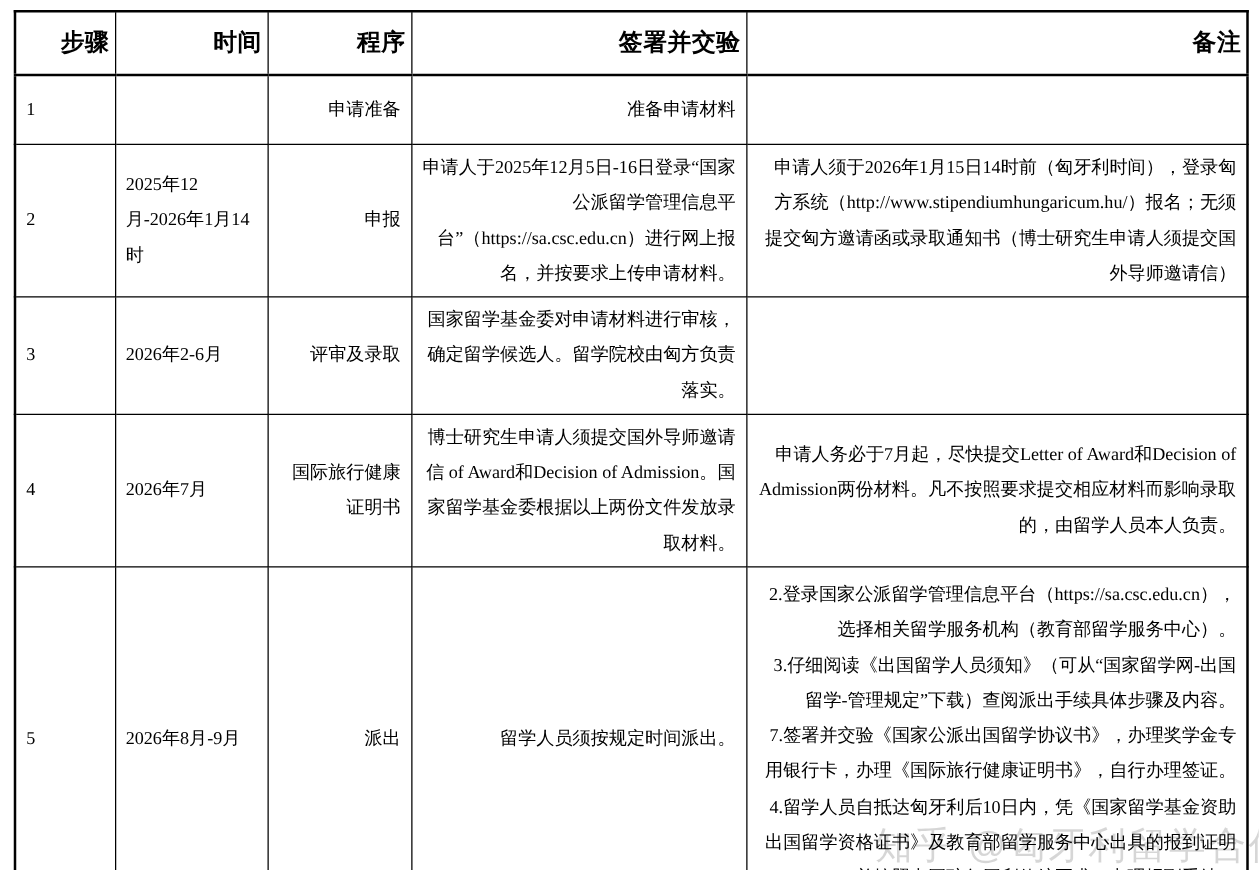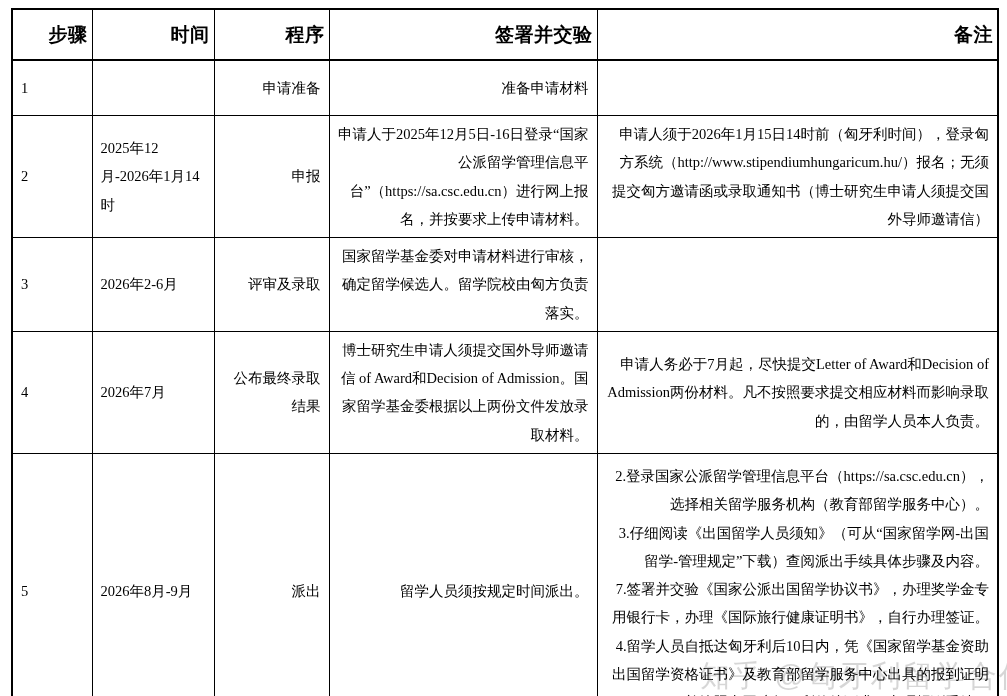--- a/index.html
+++ b/index.html
@@ -151,21 +151,21 @@
       <tr class="r3">
         <td class="step">3</td>
         <td class="time">2026年2-6月</td>
         <td class="proc-name">评审及录取</td>
         <td class="detail">国家留学基金委对申请材料进行审核，确定留学候选人。留学院校由匈方负责落实。</td>
         <td class="remark"></td>
       </tr>
       <tr class="r4">
         <td class="step">4</td>
         <td class="time">2026年7月</td>
-        <td class="proc-name">公布最终录取结果</td>
+        <td class="proc-name">国际旅行健康证明书</td>
         <td class="detail">博士研究生申请人须提交国外导师邀请信 of Award和Decision of Admission。国家留学基金委根据以上两份文件发放录取材料。</td>
         <td class="remark">申请人务必于7月起，尽快提交Letter of Award和Decision of Admission两份材料。凡不按照要求提交相应材料而影响录取的，由留学人员本人负责。</td>
       </tr>
       <tr class="r5">
         <td class="step">5</td>
         <td class="time">2026年8月-9月</td>
         <td class="proc-name">派出</td>
         <td class="detail">留学人员须按规定时间派出。</td>
         <td class="remark">
           <p class="para">2.登录国家公派留学管理信息平台（https://sa.csc.edu.cn），选择相关留学服务机构（教育部留学服务中心）。</p>

